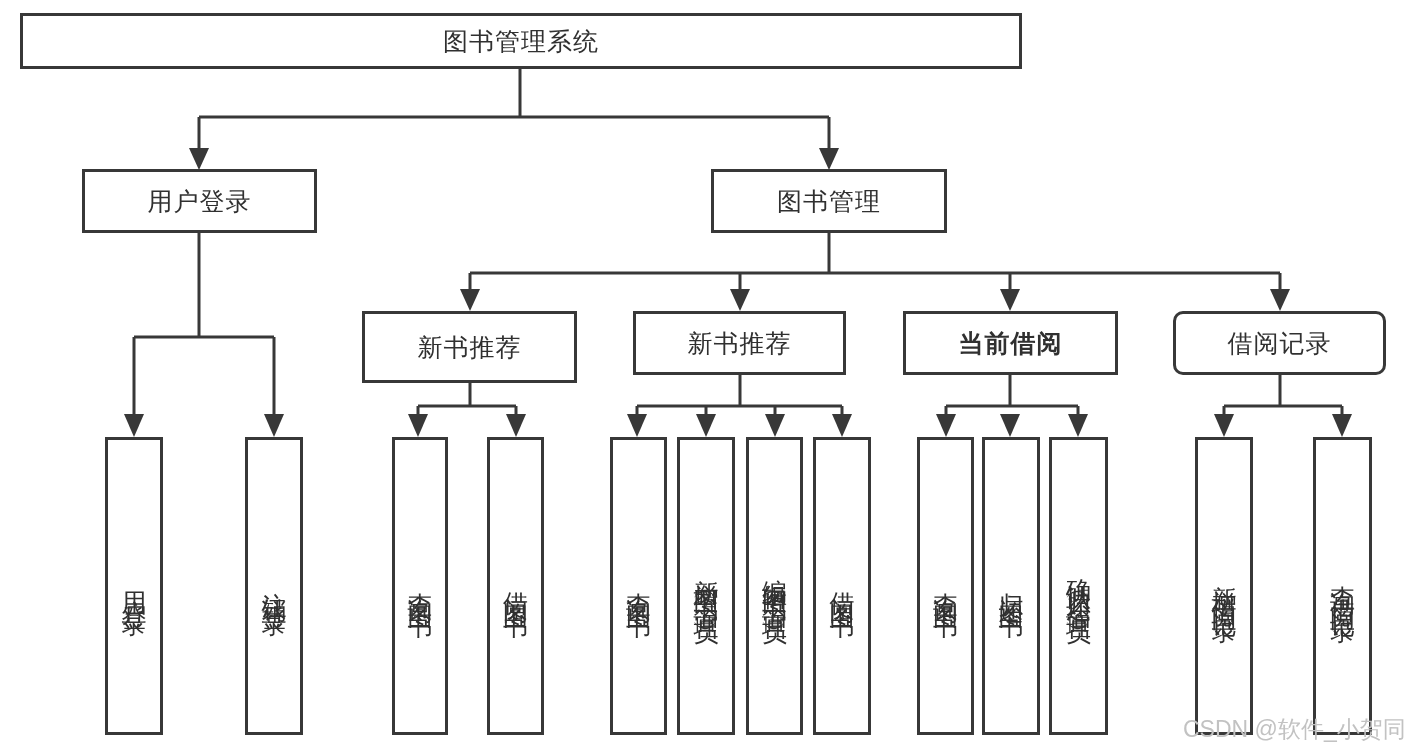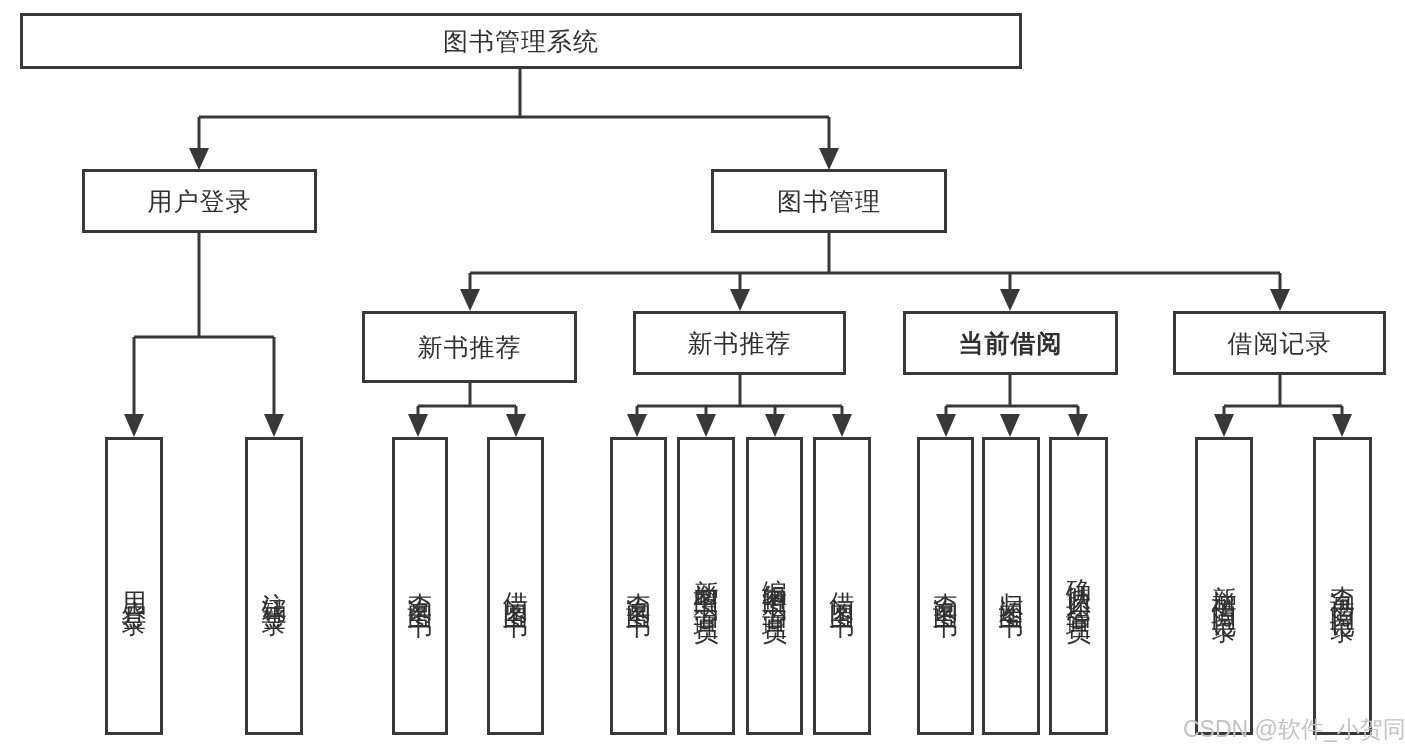--- a/index.html
+++ b/index.html
@@ -111,21 +111,21 @@
 
   <div class="hbox" style="left:362px;top:311px;width:215px;height:72px;">
     <span>新书推荐</span>
   </div>
   <div class="hbox" style="left:633px;top:311px;width:213px;height:64px;">
     <span>新书推荐</span>
   </div>
   <div class="hbox" style="left:903px;top:311px;width:215px;height:64px;font-weight:bold;">
     <span>当前借阅</span>
   </div>
-  <div class="hbox" style="left:1173px;top:311px;width:213px;height:64px;">
+  <div class="hbox" style="left:1173px;top:311px;width:213px;height:64px;border-radius:10px;">
     <span>借阅记录</span>
   </div>
 
   <div class="leaf" style="left:105px;width:58px;">
     <span class="vtext">用户登录</span>
   </div>
   <div class="leaf" style="left:245px;width:58px;">
     <span class="vtext">注销登录</span>
   </div>
 

